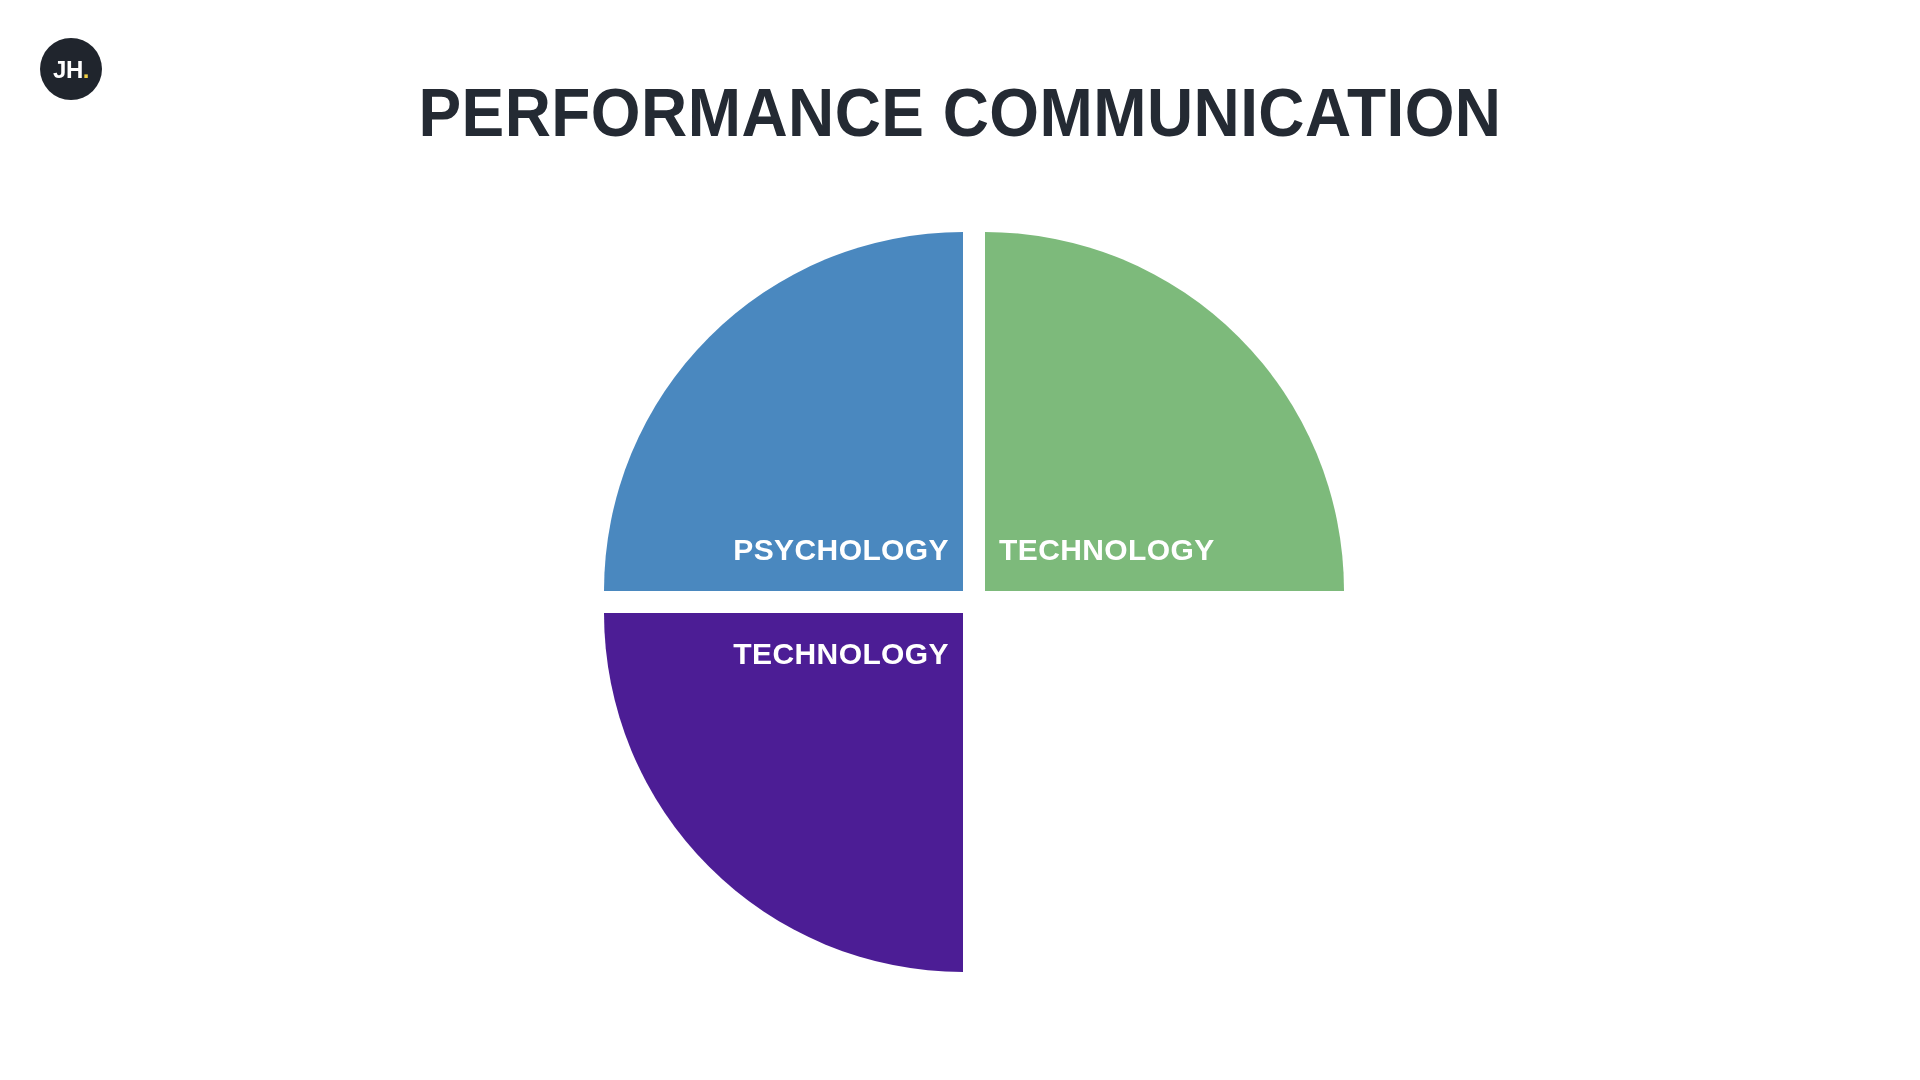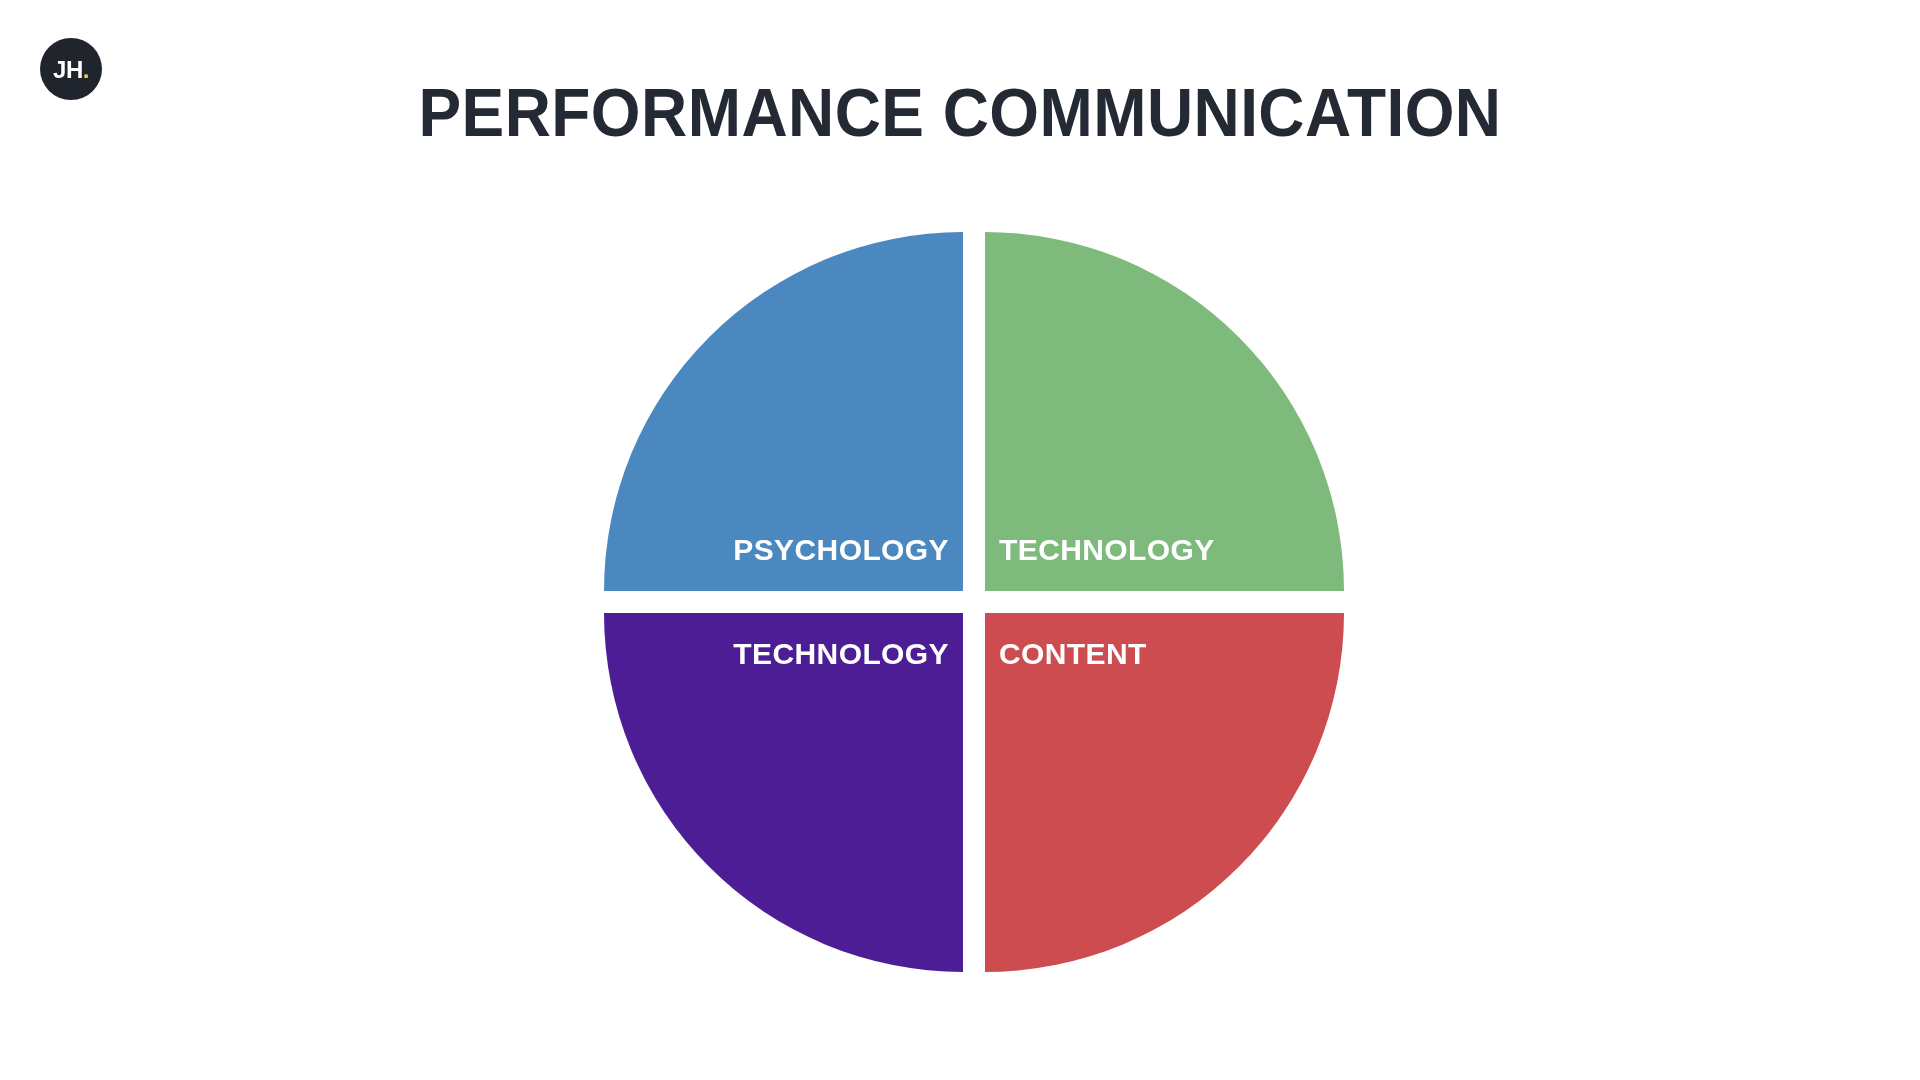--- a/index.html
+++ b/index.html
@@ -156,23 +156,20 @@
   <div class="wheel">
 
     <div class="quadrant q-psychology" style="background: rgb(74, 136, 191);">
       <span class="quadrant-label" style="color: rgb(255, 255, 255);">PSYCHOLOGY</span>
     </div>
 
     <div class="quadrant q-physiology" style="background: rgb(125, 186, 123);">
       <span class="quadrant-label" style="color: rgb(255, 255, 255);">TECHNOLOGY</span>
     </div>
 
-    <div class="quadrant q-content" style="background: rgb(204, 76, 80);">
-      <span class="quadrant-label" style="color: rgb(255, 255, 255);">CONTENT</span>
-    </div>
 
     <div class="quadrant q-technology" style="background: #4c1d95;">
       <span class="quadrant-label" style="color: rgb(255, 255, 255);">TECHNOLOGY</span>
     </div>
 
   </div>
 
 </div>
 
 </body></html>

